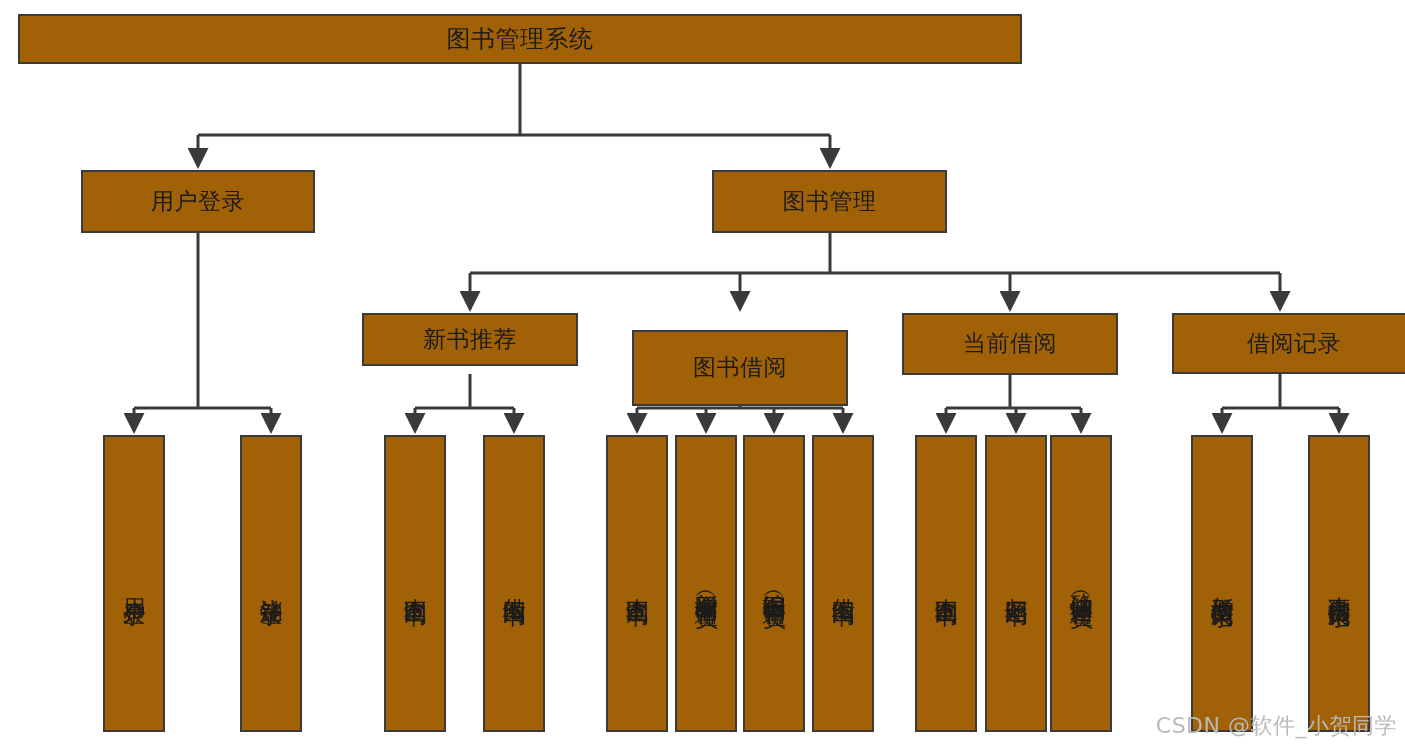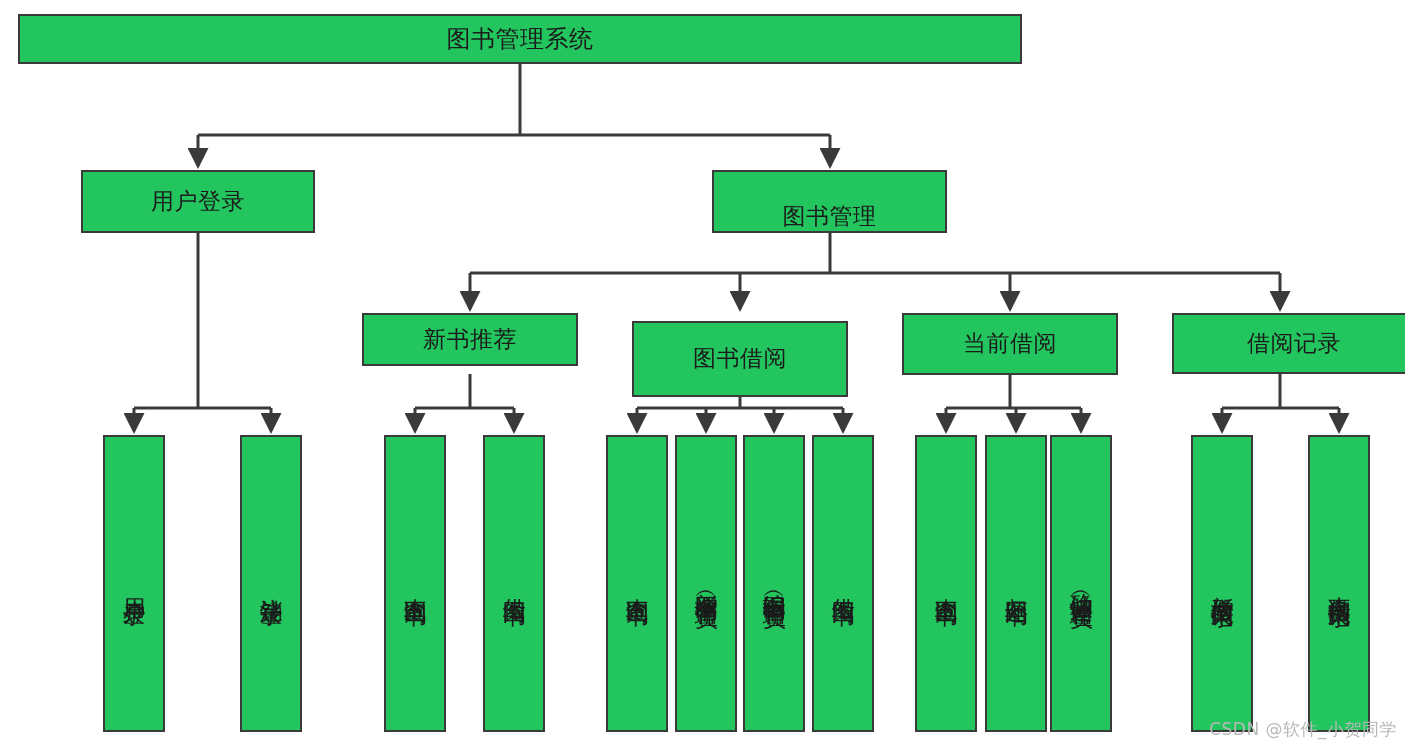--- a/index.html
+++ b/index.html
@@ -21,21 +21,21 @@
     position: absolute;
     left: 0;
     top: 0;
     width: 1405px;
     height: 747px;
     pointer-events: none;
   }
   .node {
     position: absolute;
     box-sizing: border-box;
-    background: #22c55e;
+    background: #a16207;
     border: 2.5px solid #3a3a3a;
     display: flex;
     align-items: center;
     justify-content: center;
     color: #1b1b1b;
   }
   .node-h {
     font-size: 23px;
     line-height: 1.2;
     letter-spacing: 0.5px;
@@ -49,21 +49,21 @@
     letter-spacing: 2px;
     white-space: nowrap;
   }
   .node-title .node-h {
     font-size: 24px;
   }
   .watermark {
     position: absolute;
     right: 8px;
     bottom: 6px;
-    font-size: 17px;
+    font-size: 22px;
     color: #b9b9b9;
     letter-spacing: 0.5px;
     white-space: nowrap;
     font-family: "DejaVu Sans", "Liberation Sans", sans-serif;
   }
 </style>
 </head>
 <body>
 
 <div id="canvas">
@@ -120,29 +120,29 @@
   </svg>
 
   <div class="node node-title" style="left:18px; top:14px; width:1004px; height:50px;">
     <span class="node-h">图书管理系统</span>
   </div>
 
   <div class="node" style="left:81px; top:170px; width:234px; height:63px;">
     <span class="node-h">用户登录</span>
   </div>
 
-  <div class="node" style="left:712px; top:170px; width:235px; height:63px;align-items:flex-end;">
+  <div class="node" style="left:712px; top:170px; width:235px; height:63px;">
     <span class="node-h">图书管理</span>
   </div>
 
   <div class="node" style="left:362px; top:313px; width:216px; height:53px;">
     <span class="node-h">新书推荐</span>
   </div>
 
-  <div class="node" style="left:632px; top:321px; width:216px; height:76px;justify-content:center;">
+  <div class="node" style="left:632px; top:330px; width:216px; height:76px;justify-content:center;">
     <span class="node-h">图书借阅</span>
   </div>
 
   <div class="node" style="left:902px; top:313px; width:216px; height:62px;">
     <span class="node-h">当前借阅</span>
   </div>
 
   <div class="node" style="left:1172px; top:313px; width:244px; height:61px;">
     <span class="node-h">借阅记录</span>
   </div>

